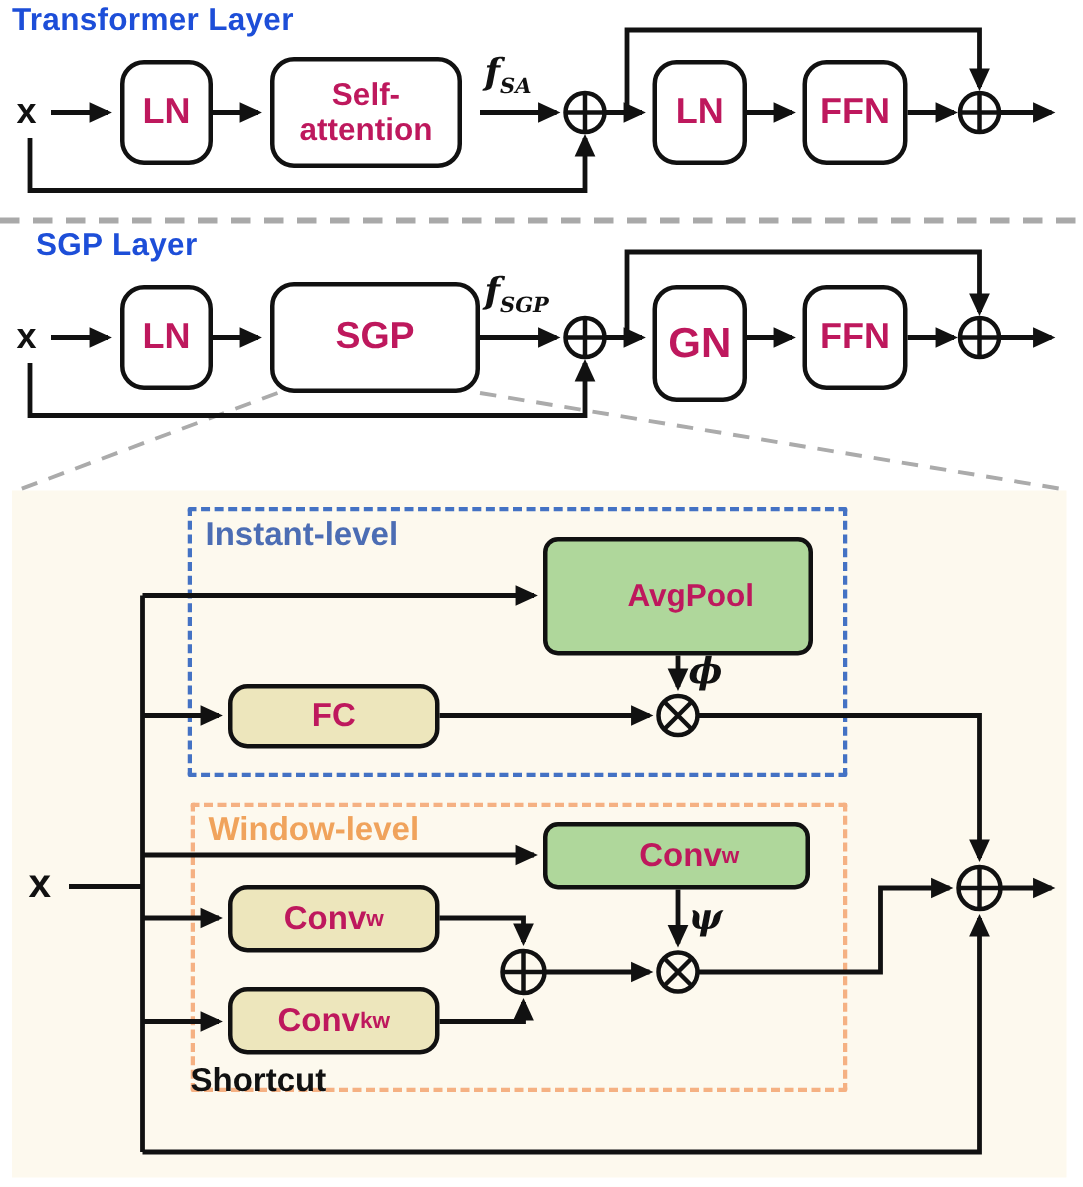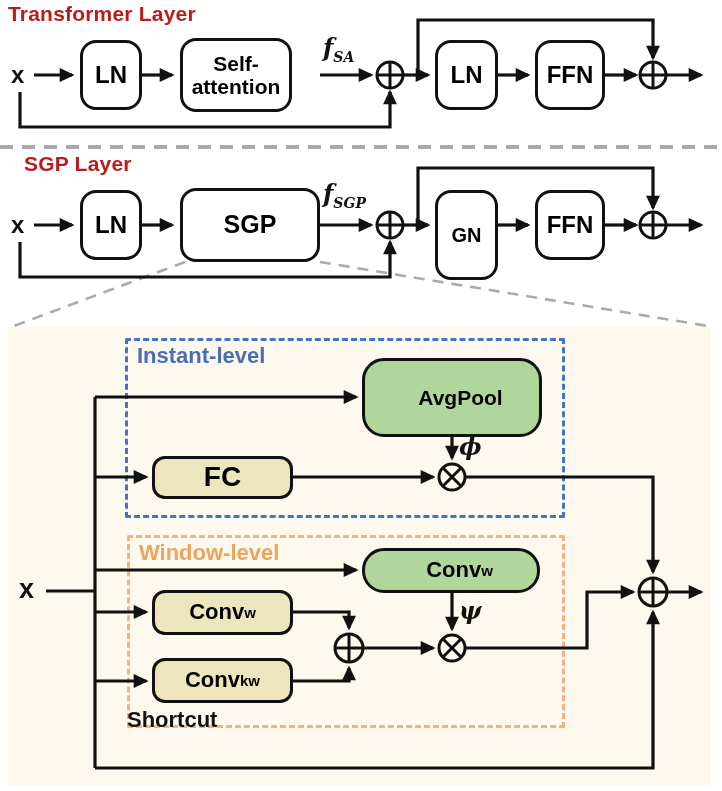--- a/index.html
+++ b/index.html
@@ -1,24 +1,24 @@
 <!DOCTYPE html>
 <html><head>
 <meta charset="utf-8">
 <style>
   html,body{margin:0;padding:0;background:#ffffff;}
   #canvas{position:relative;width:722px;height:791px;background:#ffffff;overflow:hidden;
           font-family:"Liberation Sans",sans-serif;}
-  .title{font-size:21px;font-weight:bold;color:#b91c1c;letter-spacing:0.2px;}
+  .title{font-size:21px;font-weight:bold;color:#1d4ed8;letter-spacing:0.2px;}
   .xlab{font-size:24px;font-weight:bold;color:#111;}
   .box{position:absolute;box-sizing:border-box;border:3.5px solid #111;border-radius:16px;
        background:#fff;display:flex;flex-direction:column;align-items:center;justify-content:center;
-       font-weight:bold;color:#000000;z-index:4;}
+       font-weight:bold;color:#be185d;z-index:4;}
   .box .l{line-height:1.1;}
-  .green{background:#AFD79B;border-radius:22px;padding-left:17px;}
+  .green{background:#AFD79B;border-radius:10px;padding-left:17px;}
   .yellow{background:#EDE6BC;border-radius:13px;border-width:3px;}
   .flab{font-family:"DejaVu Serif",serif;font-style:italic;font-weight:bold;font-size:24px;color:#111;line-height:1;}
   .flab sub{font-size:14px;font-weight:bold;margin-top:32px;}
   .dashbox{position:absolute;box-sizing:border-box;z-index:2;border-radius:2px;}
   .blue-dash{border:3px dashed #4472C4;}
   .orange-dash{border:3px dashed #F5B183;}
   .grouplab{font-size:22px;font-weight:bold;z-index:5;}
   .blue-text{color:#4C6DB4;}
   .orange-text{color:#F0A35C;}
   .greeklab{font-family:"DejaVu Serif",serif;font-style:italic;font-weight:bold;font-size:24px;color:#111;z-index:5;}
@@ -144,21 +144,21 @@
         </g>
     </g>
   </svg>
 
   <div class="lbl title" style="left:8px;top:2px;">Transformer Layer</div>
   <div class="lbl xlab" style="left:11px;top:61px;">x</div>
 
   <div class="box" style="left:80px;top:40px;width:62px;height:70px;font-size:24px;">
     <span class="l">LN</span>
   </div>
-  <div class="box" style="left:180px;top:38px;width:112px;height:74px;font-size:21px;">
+  <div class="box" style="left:180px;top:38px;width:128px;height:74px;font-size:21px;">
     <span class="l">Self-</span>
     <span class="l">attention</span>
   </div>
   <div class="lbl flab" style="left:323px;top:36px;">
     <span>f</span><sub>SA</sub>
   </div>
   <div class="box" style="left:435px;top:40px;width:63px;height:70px;font-size:24px;">
     <span class="l">LN</span>
   </div>
   <div class="box" style="left:535px;top:40px;width:70px;height:70px;font-size:24px;">
@@ -170,38 +170,38 @@
 
   <div class="box" style="left:80px;top:190px;width:62px;height:70px;font-size:24px;">
     <span class="l">LN</span>
   </div>
   <div class="box" style="left:180px;top:188px;width:140px;height:74px;font-size:25px;">
     <span class="l">SGP</span>
   </div>
   <div class="lbl flab" style="left:323px;top:182px;text-align:right;">
     <span>f</span><sub>SGP</sub>
   </div>
-  <div class="box" style="left:435px;top:190px;width:63px;height:90px;font-size:20px;">
+  <div class="box" style="left:435px;top:190px;width:63px;height:78px;font-size:28px;">
     <span class="l">GN</span>
   </div>
   <div class="box" style="left:535px;top:190px;width:70px;height:70px;font-size:24px;">
     <span class="l">FFN</span>
   </div>
 
   <div class="lbl grouplab orange-text" style="left:139px;top:540px;">Window-level</div>
   <div class="lbl grouplab blue-text" style="left:137px;top:343px;">Instant-level</div>
 
   <div class="lbl xlab" style="left:19px;top:574px;font-size:27px;">x</div>
 
   <div class="box green" style="left:362px;top:358px;width:180px;height:79px;font-size:21px;">
     <span class="l">AvgPool</span>
   </div>
   <div class="lbl greeklab" style="left:459px;top:432px;">ϕ</div>
 
-  <div class="box yellow" style="left:152px;top:456px;width:141px;height:43px;font-size:28px;">
+  <div class="box yellow" style="left:152px;top:456px;width:141px;height:43px;font-size:22px;">
     <span class="l">FC</span>
   </div>
 
   <div class="box green" style="left:362px;top:548px;width:178px;height:45px;font-size:22px;flex-direction:row;">
     <span class="l">Conv</span>
       <sub>w</sub>
   </div>
   <div class="lbl greeklab" style="left:459px;top:596px;">ψ</div>
 
   <div class="box yellow" style="left:152px;top:590px;width:141px;height:45px;font-size:22px;flex-direction:row;">

